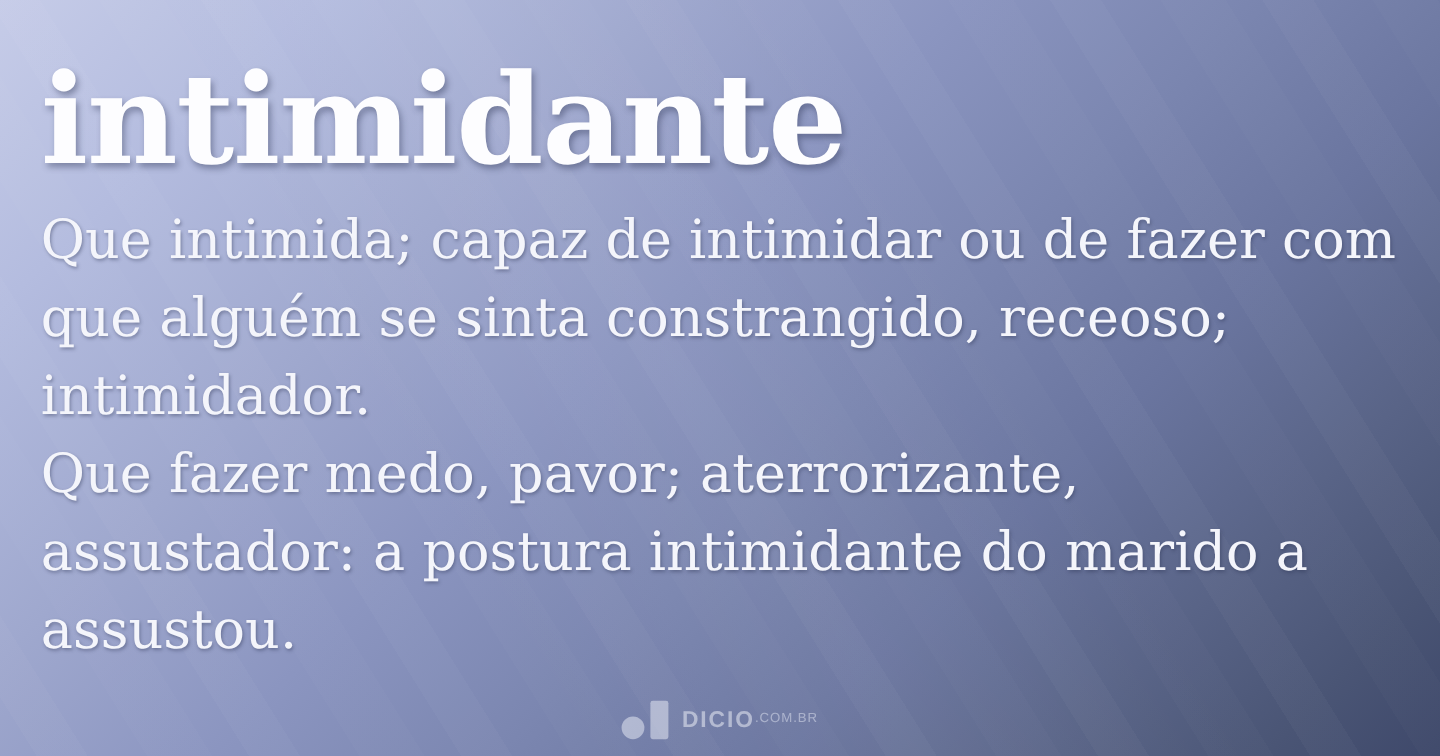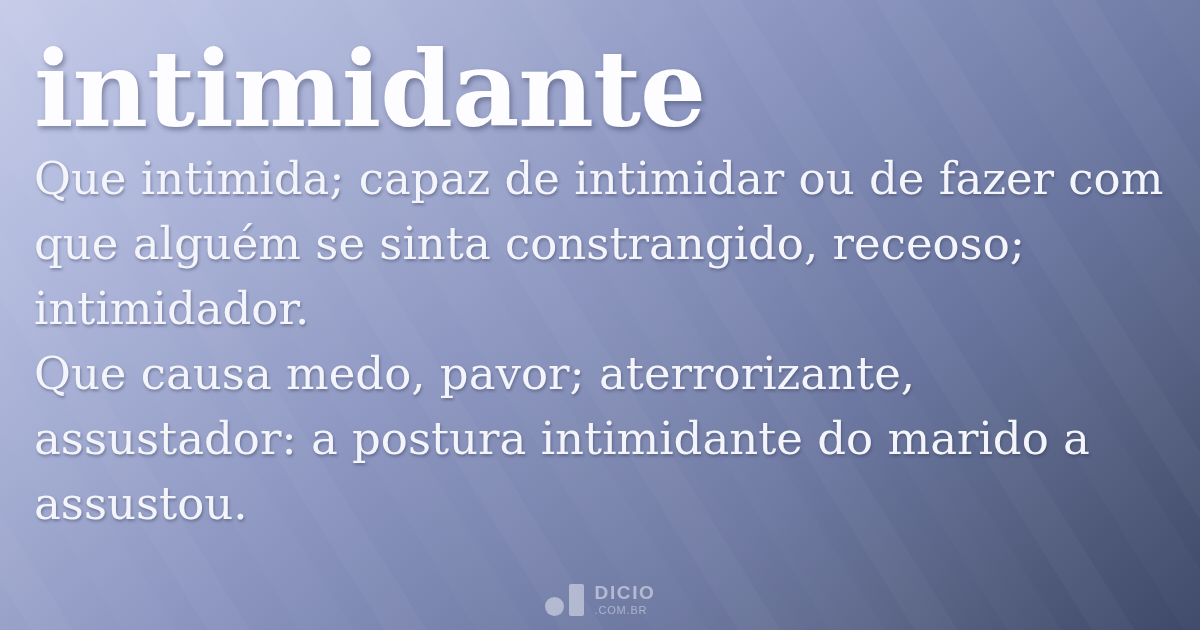--- a/index.html
+++ b/index.html
@@ -73,21 +73,21 @@
   }
 
   .word-title {
     font-family: "DejaVu Serif", "Liberation Serif", serif;
     font-weight: 700;
     font-size: 104px;
     line-height: 1;
     color: #fdfdff;
     letter-spacing: -1px;
     margin: 0;
-    padding-top: 38px;
+    padding-top: 48px;
     text-shadow: 2px 3px 5px rgba(40,48,78,0.42);
     white-space: nowrap;
   }
 
   .definitions {
     margin: 0;
     padding: 0;
     list-style: none;
   }
 
@@ -96,21 +96,21 @@
     font-weight: 400;
     font-size: 45px;
     line-height: 65px;
     color: #f4f5fb;
     margin: 0;
     text-shadow: 1px 2px 3px rgba(40,48,78,0.40);
     max-width: 1135px;
   }
 
   .definition--first {
-    margin-top: 4px;
+    margin-top: 15px;
   }
 
   
   .logo {
     position: absolute;
     left: 0;
     right: 0;
     bottom: 14px;
     z-index: 4;
     display: flex;
@@ -136,21 +136,21 @@
 
   .logo-bar {
     width: 15px;
     height: 32px;
     border-radius: 2px;
     background: #e9ecf6;
   }
 
   .logo-text {
     display: flex;
-    flex-direction: column;
+    flex-direction: row;
     line-height: 1;
     font-family: "Liberation Sans", sans-serif;
   }
 
   .logo-name {
     font-size: 19px;
     font-weight: 700;
     letter-spacing: 1.6px;
     color: #f0f2f9;
   }
@@ -167,21 +167,21 @@
 <body>
 
 <div class="card">
 
   <div class="content">
 
     <h1 class="word-title">intimidante</h1>
 
     <div class="definitions">
       <p class="definition definition--first">Que intimida; capaz de intimidar ou de fazer com que alguém se sinta constrangido, receoso; intimidador.</p>
-      <p class="definition">Que causa medo, pavor; aterrorizante, assustador: a postura intimidante do marido a assustou.</p>
+      <p class="definition">Que fazer medo, pavor; aterrorizante, assustador: a postura intimidante do marido a assustou.</p>
     </div>
 
   </div>
 
   <div class="logo">
     <span class="logo-mark">
       <span class="logo-dot"></span>
       <span class="logo-bar"></span>
     </span>
     <span class="logo-text">

